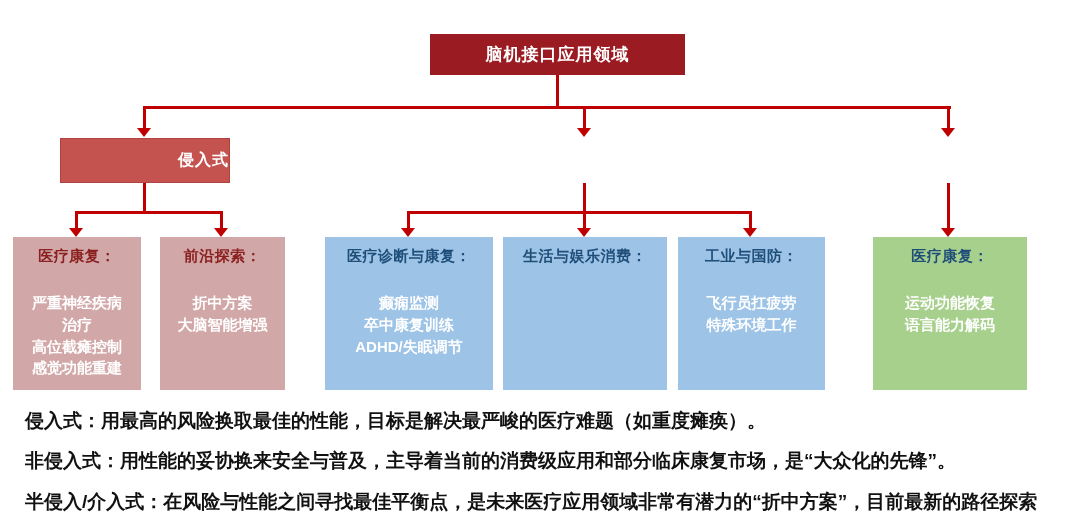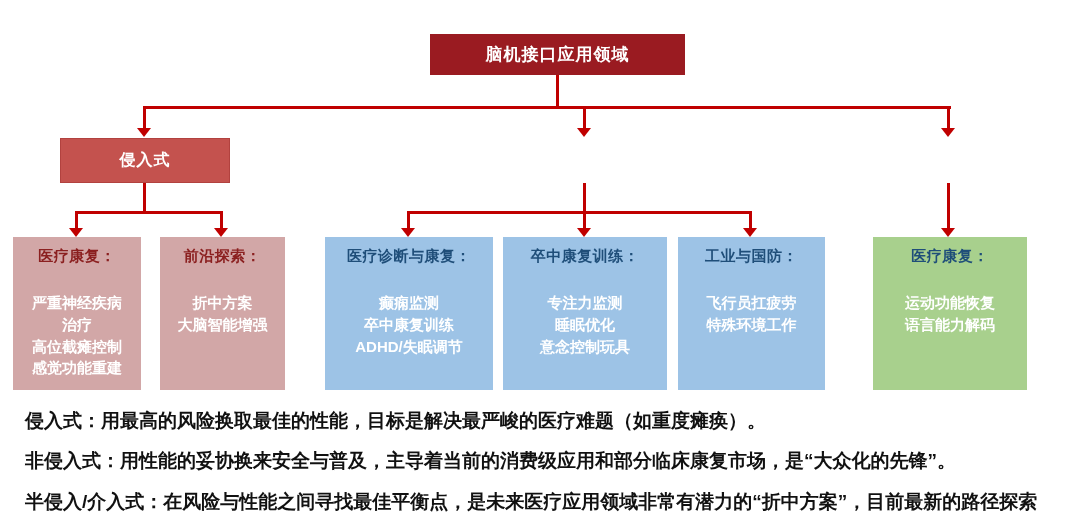--- a/index.html
+++ b/index.html
@@ -12,21 +12,21 @@
   html,body{background:#ffffff;}
   body{font-family:"Liberation Sans","DejaVu Sans",sans-serif;}
   .canvas{position:relative;width:1073px;height:514px;background:#ffffff;overflow:hidden;margin-top:22px;}
 
   .node{position:absolute;display:flex;align-items:center;justify-content:center;
         text-align:center;color:var(--body-text);font-weight:bold;}
   .root-box{left:430px;top:12px;width:255px;height:41px;background:var(--root-bg);
         font-size:17px;letter-spacing:1px;}
   .branch{background:var(--branch-bg);border:1px solid var(--branch-border);
         font-size:16px;letter-spacing:1px;height:45px;top:116px;}
-  .branch-1{left:60px;width:170px;}
+  .branch-1{left:60px;width:170px;justify-content:flex-end;}
   .branch-2{left:497px;width:175px;}
   .branch-3{left:862px;width:172px;}
 
   .leaf{position:absolute;top:215px;height:153px;text-align:center;font-weight:bold;
         padding:10px 14px 0 14px;}
   .leaf-pink{background:var(--pink-bg);}
   .leaf-blue{background:var(--blue-bg);}
   .leaf-green{background:var(--green-bg);}
   .leaf-a{left:13px;width:128px;}
   .leaf-b{left:160px;width:125px;}
@@ -114,26 +114,21 @@
   <div class="leaf leaf-blue leaf-c">
     <div class="leaf-title">医疗诊断与康复：</div>
     <div class="leaf-items">
       <div>癫痫监测</div>
       <div>卒中康复训练</div>
       <div>ADHD/失眠调节</div>
     </div>
   </div>
 
   <div class="leaf leaf-blue leaf-d">
-    <div class="leaf-title">卒中康复训练：</div>
-    <div class="leaf-items">
-      <div>专注力监测</div>
-      <div>睡眠优化</div>
-      <div>意念控制玩具</div>
-    </div>
+    <div class="leaf-title">生活与娱乐消费：</div>
   </div>
 
   <div class="leaf leaf-blue leaf-e">
     <div class="leaf-title">工业与国防：</div>
     <div class="leaf-items">
       <div>飞行员扛疲劳</div>
       <div>特殊环境工作</div>
     </div>
   </div>
 

